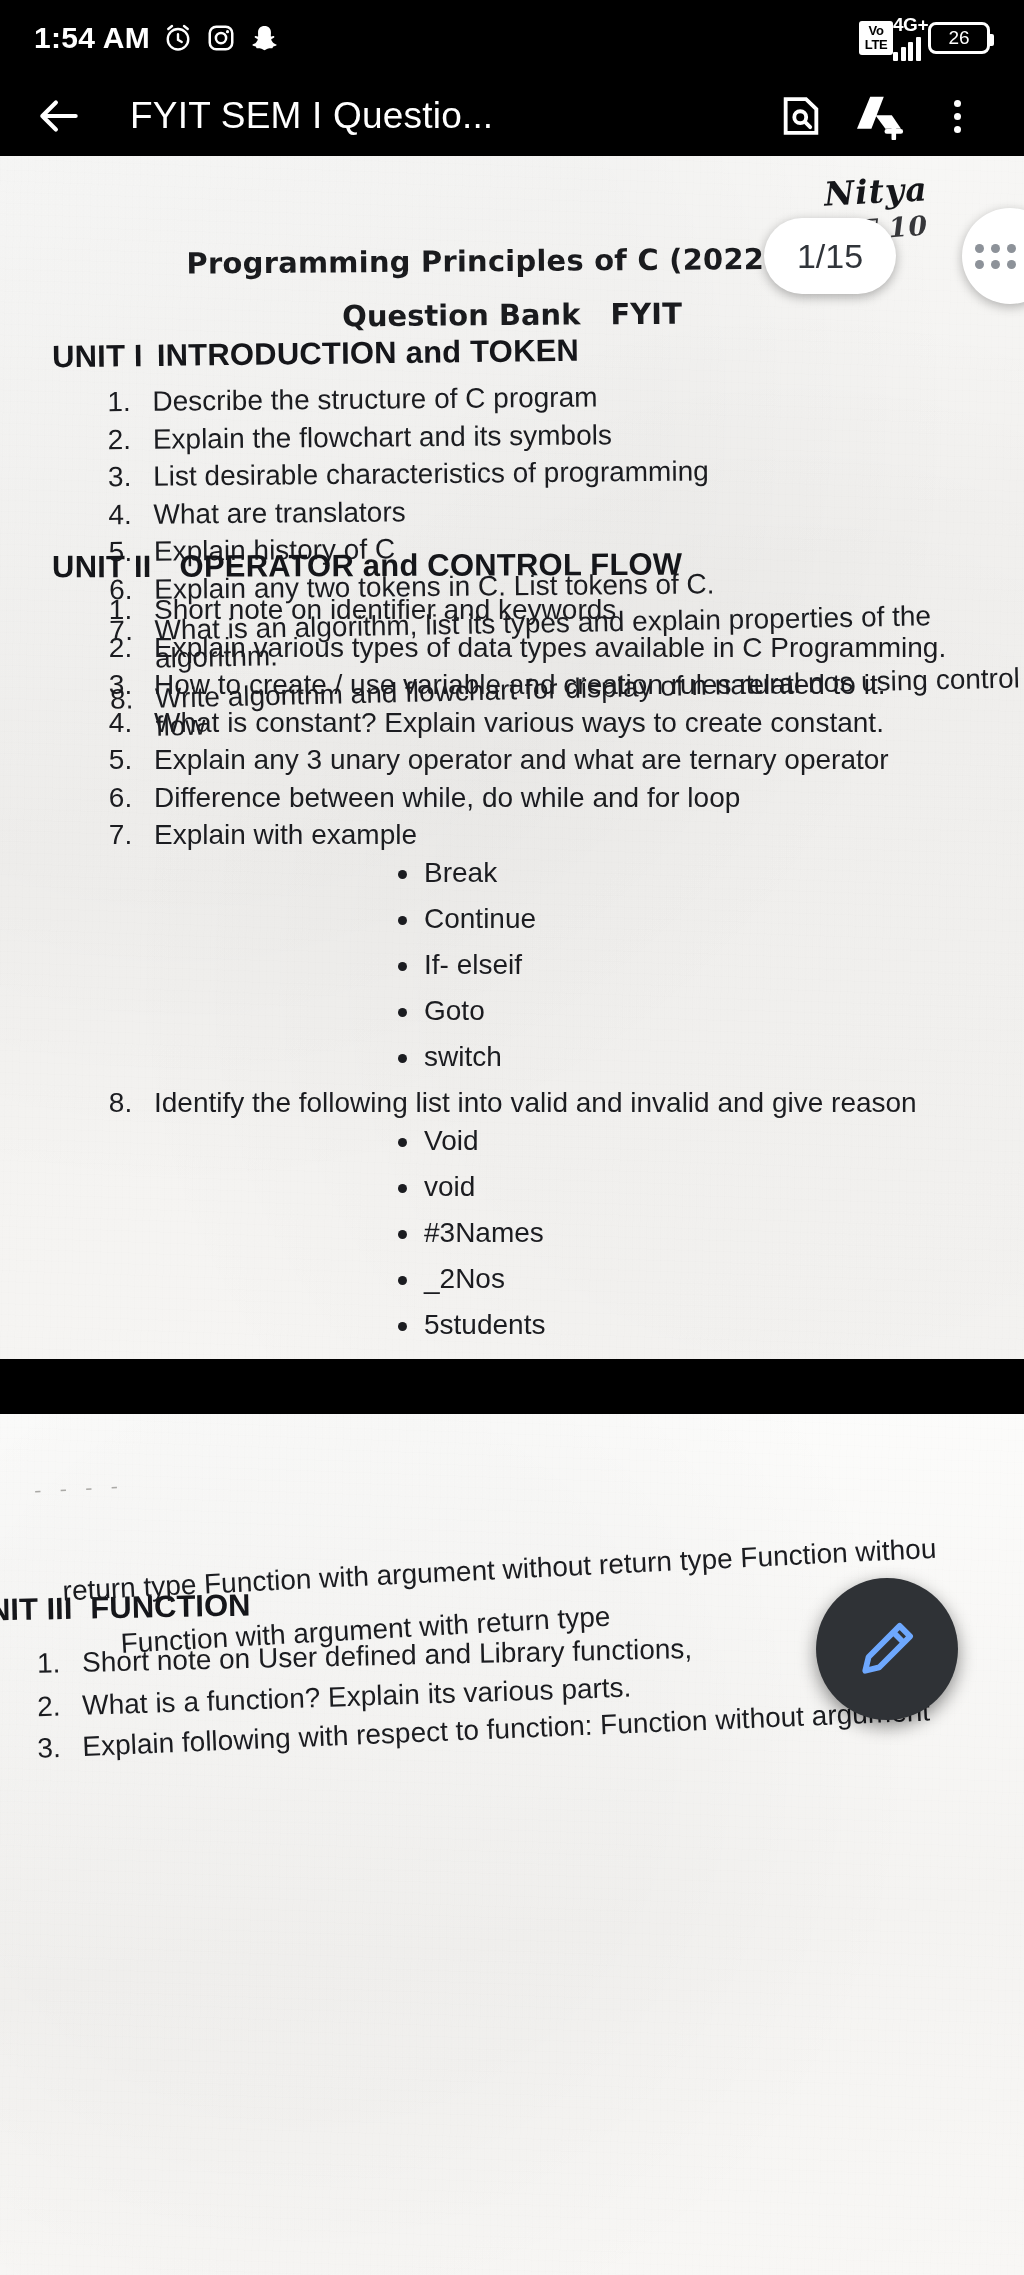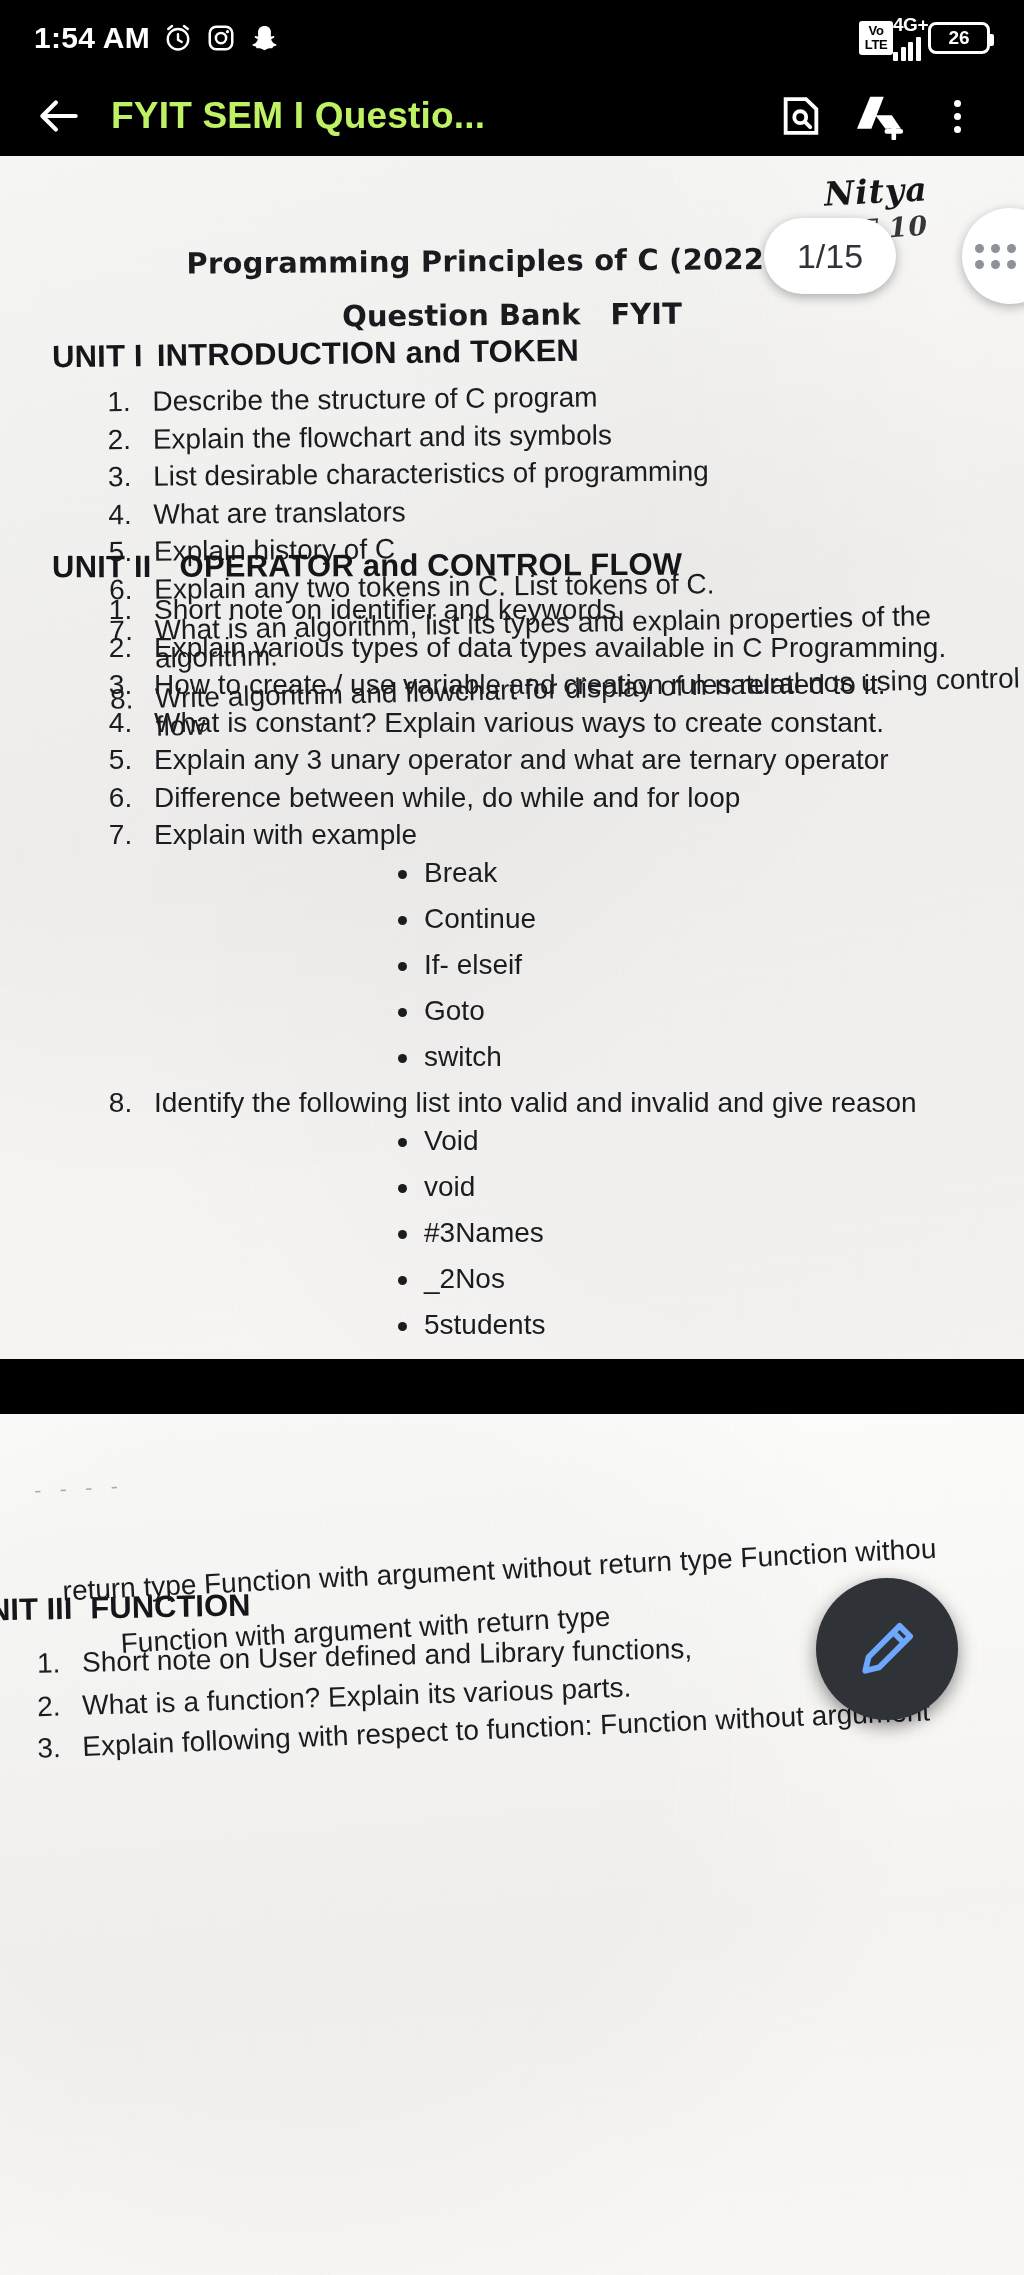--- a/index.html
+++ b/index.html
@@ -30,33 +30,33 @@
   .net4g{font-size:19px;font-weight:700;margin-bottom:1px;letter-spacing:-.5px;}
   .bars{display:flex;align-items:flex-end;gap:2.5px;height:26px;}
   .bars i{width:5px;background:#fff;display:block;border-radius:1px;}
   .bars i:nth-child(1){height:9px}
   .bars i:nth-child(2){height:14px}
   .bars i:nth-child(3){height:19px}
   .bars i:nth-child(4){height:24px}
   .batt{
     border:3px solid #fff;border-radius:8px;width:62px;height:32px;
     display:flex;align-items:center;justify-content:center;
-    font-size:19px;font-weight:700;color:#fff;position:relative;
+    font-size:19px;font-weight:400;color:#fff;position:relative;
   }
   .batt:after{content:"";position:absolute;right:-7px;top:9px;width:4px;height:12px;background:#fff;border-radius:0 2px 2px 0;}
 
   
   .toolbar{
     position:absolute;top:76px;left:0;width:1024px;height:80px;background:#000;
     display:flex;align-items:center;color:#fff;padding:0 28px;
   }
   .tb-back{width:62px;height:62px;display:flex;align-items:center;justify-content:center;flex:0 0 auto;}
   .tb-title{
-    flex:1 1 auto;font-size:37px;font-weight:700;color:#bef264;
-    margin-left:21px;white-space:nowrap;overflow:hidden;letter-spacing:.2px;
+    flex:1 1 auto;font-size:37px;font-weight:400;color:#ffffff;
+    margin-left:40px;white-space:nowrap;overflow:hidden;letter-spacing:.2px;
   }
   .tb-action{width:78px;height:70px;display:flex;align-items:center;justify-content:center;flex:0 0 auto;}
   .kebab{display:flex;flex-direction:column;gap:6px;align-items:center;}
   .kebab span{width:7px;height:7px;border-radius:50%;background:#fff;display:block;}
 
   
   .viewer{position:absolute;top:156px;left:0;width:1024px;height:2119px;background:#000;overflow:hidden;}
 
   .page{
     position:absolute;left:0;width:1024px;background:#f6f5f3;

